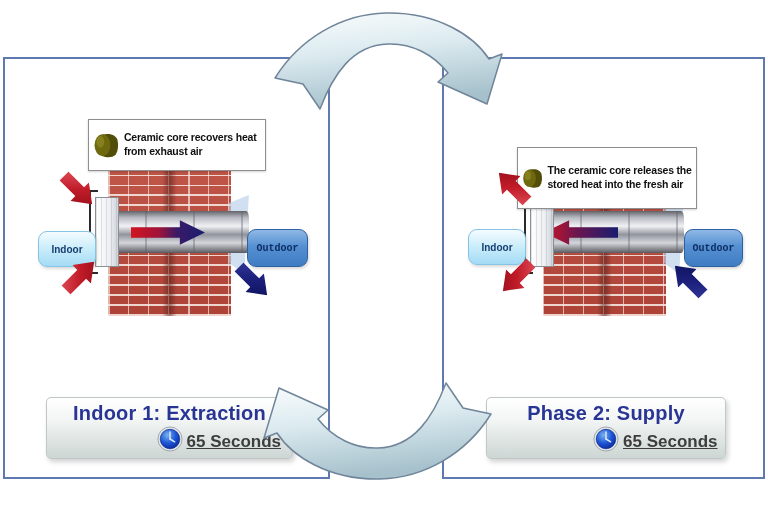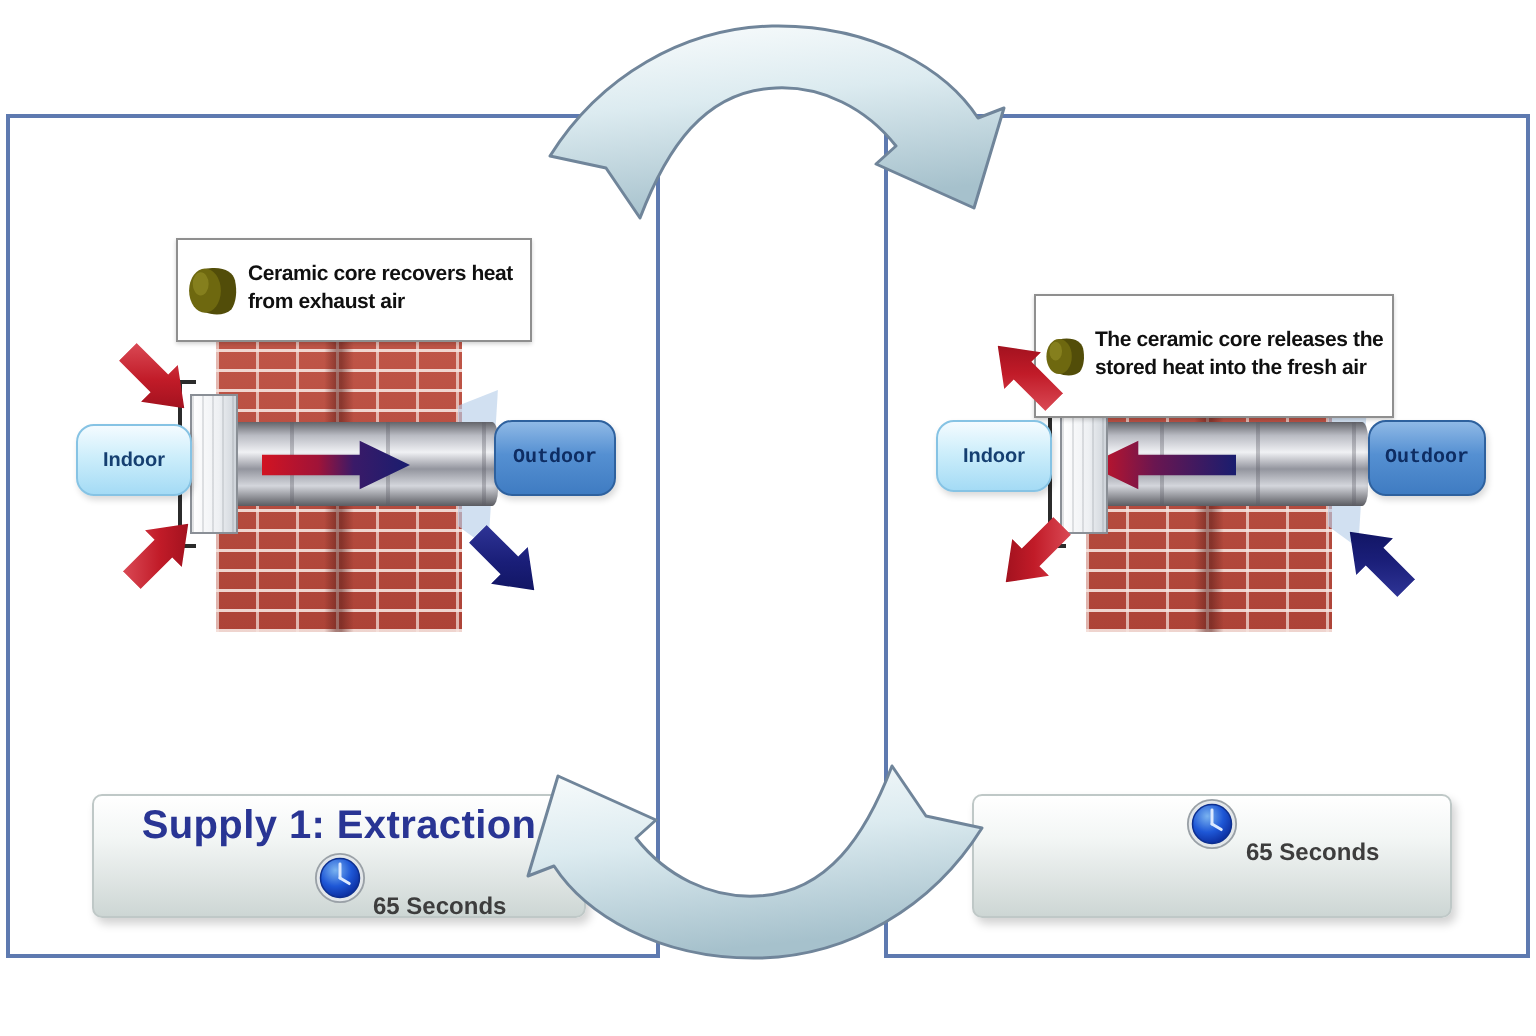--- a/index.html
+++ b/index.html
@@ -57,21 +57,21 @@
   #bracket-1{left:89px;top:190px;} #bracket-2{left:524px;top:190px;}
   .vent{position:absolute;width:24px;height:70px;z-index:5;box-sizing:border-box;
         border:1px solid #8a8f96;
         background:
           repeating-linear-gradient(90deg, rgba(140,145,152,.25) 0 1px, rgba(0,0,0,0) 1px 5px),
           linear-gradient(90deg,#ffffff 0%, #eef0f3 60%, #cfd4da 100%);}
   #vent-1{left:95px;top:197px;} #vent-2{left:530px;top:197px;}
 
   
   .chip{position:absolute;display:flex;align-items:center;justify-content:center;z-index:6;
-        border-radius:9px;font-size:10px;font-weight:bold;box-shadow:1px 2px 3px rgba(0,0,0,.15);}
+        border-radius:9px;font-size:10px;font-weight:bold;box-shadow:1px 2px 3px rgba(0,0,0,.15);margin-top:19px;}
   .chip.indoor{background:linear-gradient(180deg,#f4fbff 0%,#cdeefb 45%,#a4dbf5 100%);
                border:1px solid #86c3e4;color:#153f71;}
   .chip.outdoor{background:linear-gradient(180deg,#8fb9e6 0%,#5590d2 45%,#3f7cc2 100%);
                 border:1px solid #2e619e;color:#0e2d63;font-family:Liberation Mono, monospace;}
   #indoor-1{left:38px;top:212px;width:56px;height:34px;}
   #outdoor-1{left:247px;top:210px;width:59px;height:36px;}
   #indoor-2{left:468px;top:210px;width:56px;height:34px;}
   #outdoor-2{left:684px;top:210px;width:57px;height:36px;}
 
   
@@ -90,22 +90,22 @@
   .phase-bar{position:absolute;box-sizing:border-box;height:62px;z-index:8;
              border:1px solid #bfc8c7;border-radius:5px;
              background:linear-gradient(180deg,#ffffff 0%, #f3f6f5 35%, #cdd6d4 100%);
              box-shadow:2px 3px 5px rgba(0,0,0,.18);}
   #phase-bar-1{left:46px;top:397px;width:247px;}
   #phase-bar-2{left:486px;top:397px;width:240px;}
   .phase-title{margin-top:4px;text-align:center;font-size:20px;font-weight:bold;
                color:#293594;letter-spacing:.2px;}
   .timer{position:relative;height:28px;margin-top:1px;}
   .timer .clock{position:absolute;left:calc(50% - 13px);top:0;}
-  .timer-label{position:absolute;left:calc(50% + 17px);top:20px;font-size:12px;font-weight:bold;
-               color:#3d3d3d;white-space:nowrap;}
+  .timer-label{position:absolute;left:calc(50% + 17px);top:6px;font-size:17px;font-weight:bold;
+               color:#3d3d3d;white-space:nowrap;text-decoration:underline;}
 
   
   .overlay{position:absolute;left:0;top:0;z-index:50;pointer-events:none;}
 </style>
 </head>
 <body>
 
 <div class="stage">
 
   <svg width="0" height="0" style="position:absolute">
@@ -148,21 +148,21 @@
     </div>
     <div class="chip outdoor" id="outdoor-1">
       <span>Outdoor</span>
     </div>
 
     <div class="dir-arrow red" id="red-1a"></div>
     <div class="dir-arrow red" id="red-1b"></div>
     <div class="dir-arrow navy" id="navy-1"></div>
 
     <div class="phase-bar" id="phase-bar-1">
-      <div class="phase-title">Supply 1: Extraction</div>
+      <div class="phase-title">Indoor 1: Extraction</div>
       <div class="timer">
         <svg class="clock" viewBox="0 0 28 28" width="26" height="26">
           <circle cx="14" cy="14" r="13" fill="#e3e7ea" stroke="#9aa1a7" stroke-width="1"></circle>
           <circle cx="14" cy="14" r="10.5" fill="url(#clockFace)" stroke="#0d2f8f" stroke-width="0.8"></circle>
           <line x1="14" y1="14" x2="14" y2="6.5" stroke="#dce9ff" stroke-width="1.6" stroke-linecap="round"></line>
           <line x1="14" y1="14" x2="19" y2="17" stroke="#dce9ff" stroke-width="1.6" stroke-linecap="round"></line>
         </svg>
         <span class="timer-label">65 Seconds</span>
       </div>
     </div>
@@ -190,20 +190,21 @@
     </div>
     <div class="chip outdoor" id="outdoor-2">
       <span>Outdoor</span>
     </div>
 
     <div class="dir-arrow red" id="red-2a"></div>
     <div class="dir-arrow red" id="red-2b"></div>
     <div class="dir-arrow navy" id="navy-2"></div>
 
     <div class="phase-bar" id="phase-bar-2">
+      <div class="phase-title">Phase 2: Supply</div>
       <div class="timer">
         <svg class="clock" viewBox="0 0 28 28" width="26" height="26">
           <circle cx="14" cy="14" r="13" fill="#e3e7ea" stroke="#9aa1a7" stroke-width="1"></circle>
           <circle cx="14" cy="14" r="10.5" fill="url(#clockFace)" stroke="#0d2f8f" stroke-width="0.8"></circle>
           <line x1="14" y1="14" x2="14" y2="6.5" stroke="#dce9ff" stroke-width="1.6" stroke-linecap="round"></line>
           <line x1="14" y1="14" x2="19" y2="17" stroke="#dce9ff" stroke-width="1.6" stroke-linecap="round"></line>
         </svg>
         <span class="timer-label">65 Seconds</span>
       </div>
     </div>

